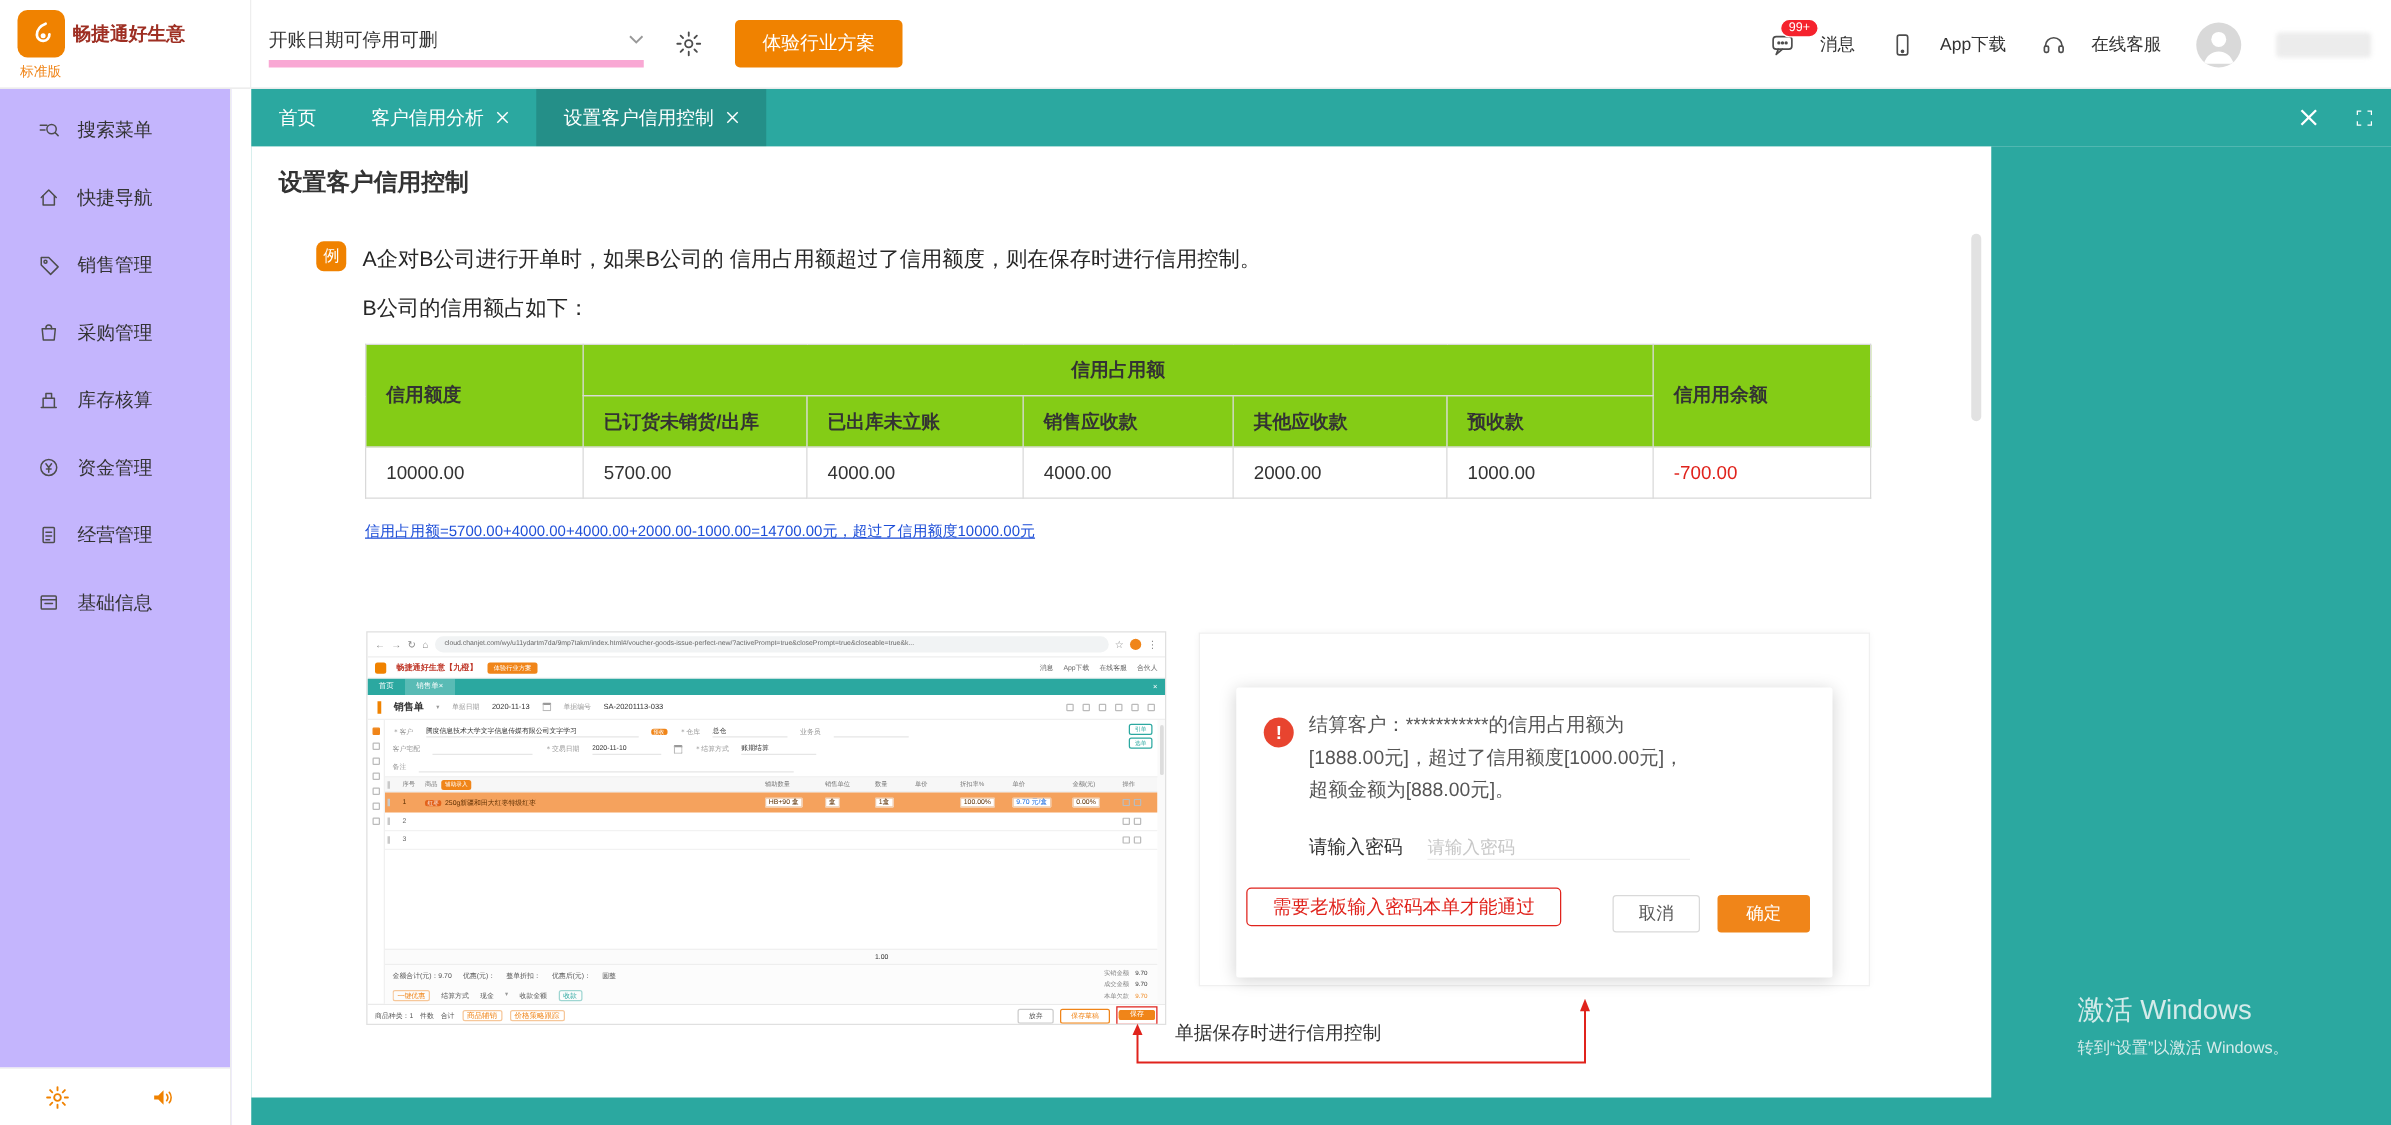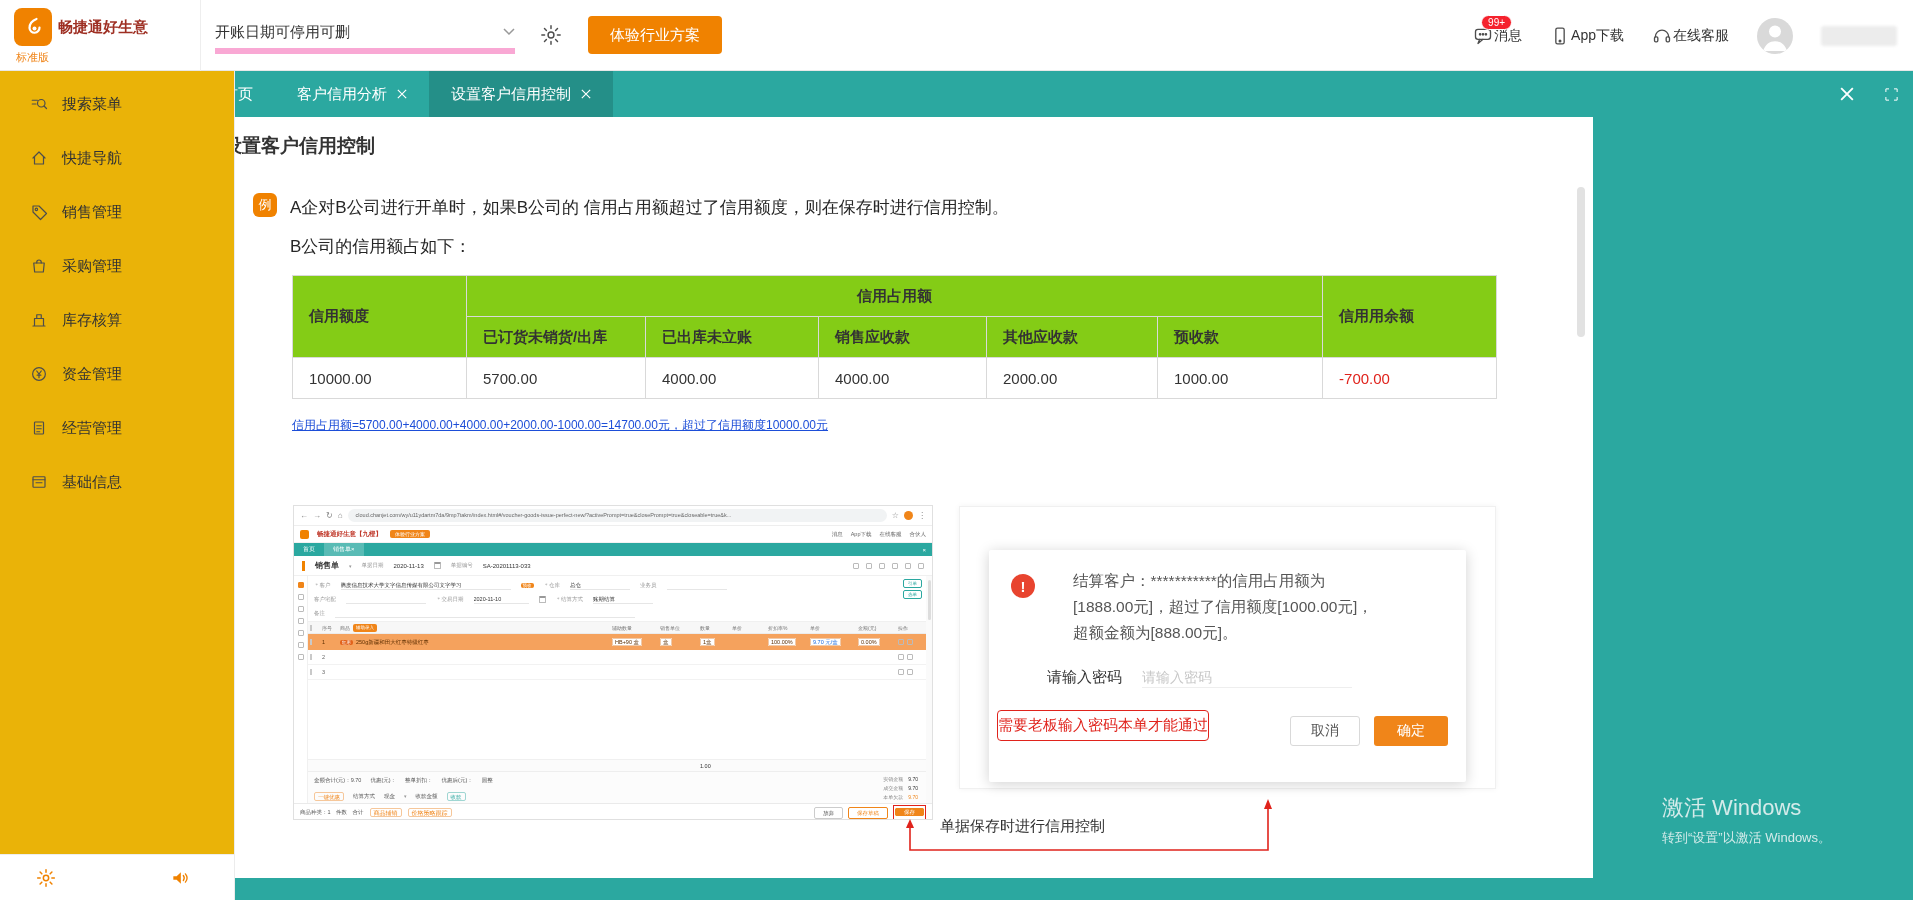--- a/index.html
+++ b/index.html
@@ -11,27 +11,27 @@
   
   .topbar { position:absolute; left:0; top:0; width:1913px; height:71px; background:#fff; border-bottom:1px solid #e8e8e8; z-index:6; }
   .logo-block { position:absolute; left:0; top:0; width:201px; height:71px; border-right:1px solid #eee; }
   .logo-icon { position:absolute; left:14px; top:8px; width:38px; height:38px; background:#f08200; border-radius:8px; display:flex; align-items:center; justify-content:center; }
   .logo-title { position:absolute; left:58px; top:18px; font-size:15px; font-weight:bold; color:#9e2f23; }
   .logo-badge { position:absolute; left:16px; top:50px; font-size:11px; color:#f08519; }
   .account-select { position:absolute; left:215px; top:16px; width:300px; height:38px; display:flex; align-items:center; justify-content:space-between; border-bottom:6px solid #f9a8d4; font-size:15px; color:#333; cursor:pointer; }
   .gear-btn { position:absolute; left:540px; top:24px; cursor:pointer; }
   .trial-btn { position:absolute; left:588px; top:16px; height:38px; line-height:38px; padding:0 22px; background:#f08200; color:#fff; font-size:15px; border-radius:4px; border:none; cursor:pointer; }
   .topbar-right { position:absolute; right:16px; top:0; height:71px; display:flex; align-items:center; gap:28px; }
-  .tb-item { display:flex; align-items:center; gap:1px; font-size:14px; color:#333; cursor:pointer; position:relative; }
+  .tb-item { display:flex; align-items:center; gap:20px; font-size:14px; color:#333; cursor:pointer; position:relative; }
   .badge { position:absolute; top:-11px; left:8px; background:#f5222d; color:#fff; font-size:10px; padding:1px 6px; border-radius:9px; border:1px solid #fff; }
   .avatar { width:36px; height:36px; border-radius:50%; background:#d9d9d9; display:flex; align-items:center; justify-content:center; overflow:hidden; cursor:pointer; }
   .redacted { width:76px; height:20px; background:#ececec; border-radius:3px; filter:blur(1.5px); }
 
   
-  .sidebar { position:absolute; left:0; top:71px; width:235px; height:829px; background:#eab308; border-right:1px solid #ececec; z-index:5; padding-top:6px; }
+  .sidebar { position:absolute; left:0; top:71px; width:185px; height:829px; background:#c4b5fd; border-right:1px solid #ececec; z-index:5; padding-top:6px; }
   .side-item { display:flex; align-items:center; gap:14px; height:54px; padding-left:30px; font-size:15px; color:#333; cursor:pointer; }
   .s-ic { width:18px; height:18px; }
   .side-footer { position:absolute; left:0; right:0; bottom:0; height:46px; border-top:1px solid #eee; display:flex; align-items:center; justify-content:space-between; padding:0 44px 0 36px; background:#fff; }
   .side-footer svg { cursor:pointer; }
 
   
   .main-tabs { position:absolute; left:201px; top:71px; right:0; height:46px; background:#2ba8a0; display:flex; align-items:stretch; z-index:4; }
   .tab { display:flex; align-items:center; gap:10px; padding:0 22px; color:#fff; font-size:15px; cursor:pointer; white-space:nowrap; }
   .tab.active { background:rgba(0,0,0,0.15); }
   .tab-close { width:10px; height:10px; stroke:#fff; stroke-width:1.4; cursor:pointer; }
@@ -54,26 +54,26 @@
   .credit-table td { background:#fff; color:#333; }
   .credit-table td.neg { color:#e0231c; }
   .formula { position:absolute; left:91px; top:300px; font-size:12px; color:#1d4ed8;text-decoration:underline; }
   .caption { position:absolute; left:739px; top:700px; font-size:15px; color:#333; z-index:3; }
   .arrows-svg { position:absolute; left:659px; top:678px; pointer-events:none; z-index:2; }
 
   
   .dialog-card { position:absolute; left:758px; top:389px; width:537px; height:283px; background:#fff; border:1px solid #f0f0f0; box-shadow:0 0 6px rgba(0,0,0,0.05); }
   .credit-dialog { position:absolute; left:29px; top:43px; width:477px; height:232px; background:#fff; border-radius:2px; box-shadow:0 2px 14px rgba(0,0,0,0.18); }
   .warn-icon { position:absolute; left:22px; top:24px; width:24px; height:24px; background:#e8442f; border-radius:50%; color:#fff; font-size:15px; font-weight:bold; display:flex; align-items:center; justify-content:center; }
-  .dlg-text { position:absolute; left:58px; top:18px; width:400px; font-size:15.5px; line-height:26px; color:#555;margin-left:26px; }
+  .dlg-text { position:absolute; left:58px; top:18px; width:400px; font-size:15.5px; line-height:26px; color:#555; }
   .pwd-row { position:absolute; left:58px; top:116px; display:flex; align-items:center; gap:20px; }
   .pwd-label { font-size:15px; color:#333; }
   .pwd-input { width:210px; border:none; border-bottom:1px solid #eee; font-size:14px; color:#333; outline:none; height:22px; }
   .pwd-input::placeholder { color:#c8c8c8; }
-  .tip-box { position:absolute; left:8px; top:160px; border:1px solid #e0231c; color:#e0231c; border-radius:4px; padding:5px 0; font-size:15px; background:#fff; white-space:nowrap; }
+  .tip-box { position:absolute; left:8px; top:160px; border:1px solid #e0231c; color:#e0231c; border-radius:4px; padding:5px 20px; font-size:15px; background:#fff; white-space:nowrap; }
   .dlg-btns { position:absolute; right:18px; top:166px; display:flex; gap:14px; }
   .btn-cancel { width:70px; height:30px; background:#fff; border:1px solid #d9d9d9; border-radius:3px; color:#555; font-size:14px; cursor:pointer; }
   .btn-confirm { width:74px; height:30px; background:#f08519; border:none; border-radius:3px; color:#fff; font-size:14px; cursor:pointer; }
 
   
   .watermark { position:absolute; left:1461px; top:676px; color:rgba(242,247,247,0.85); }
   .wm1 { font-size:22px; }
   .wm2 { font-size:13px; margin-top:6px; }
 
   

